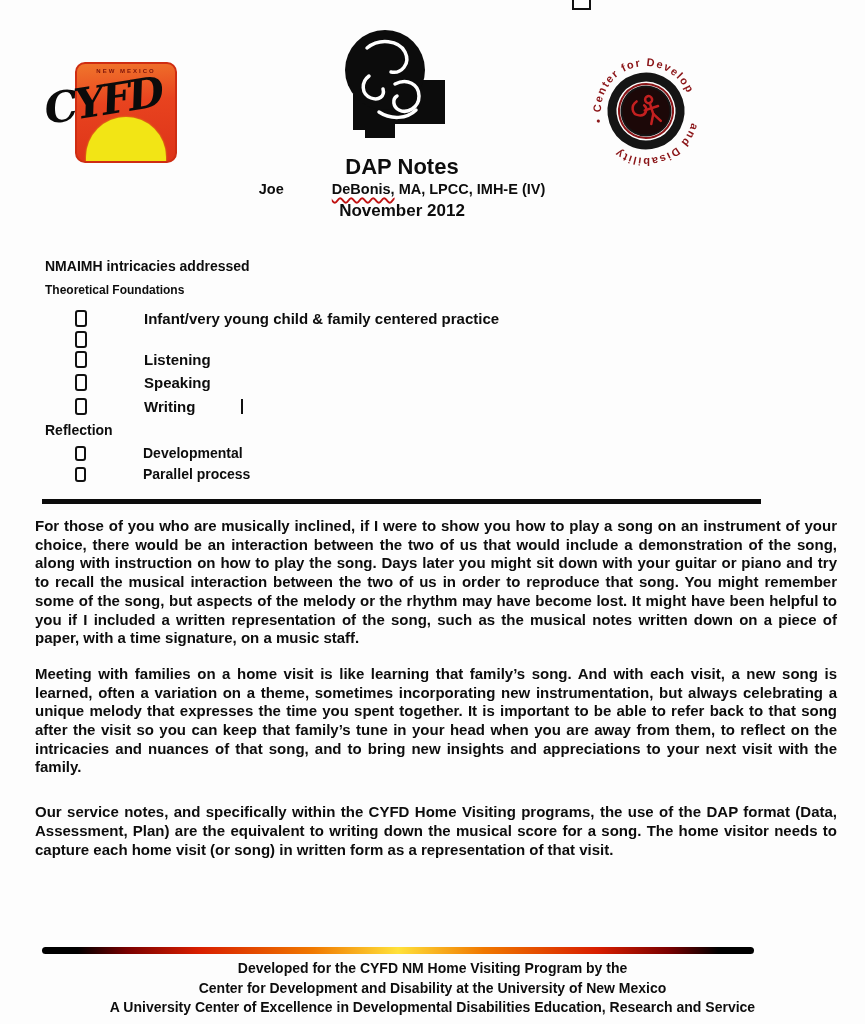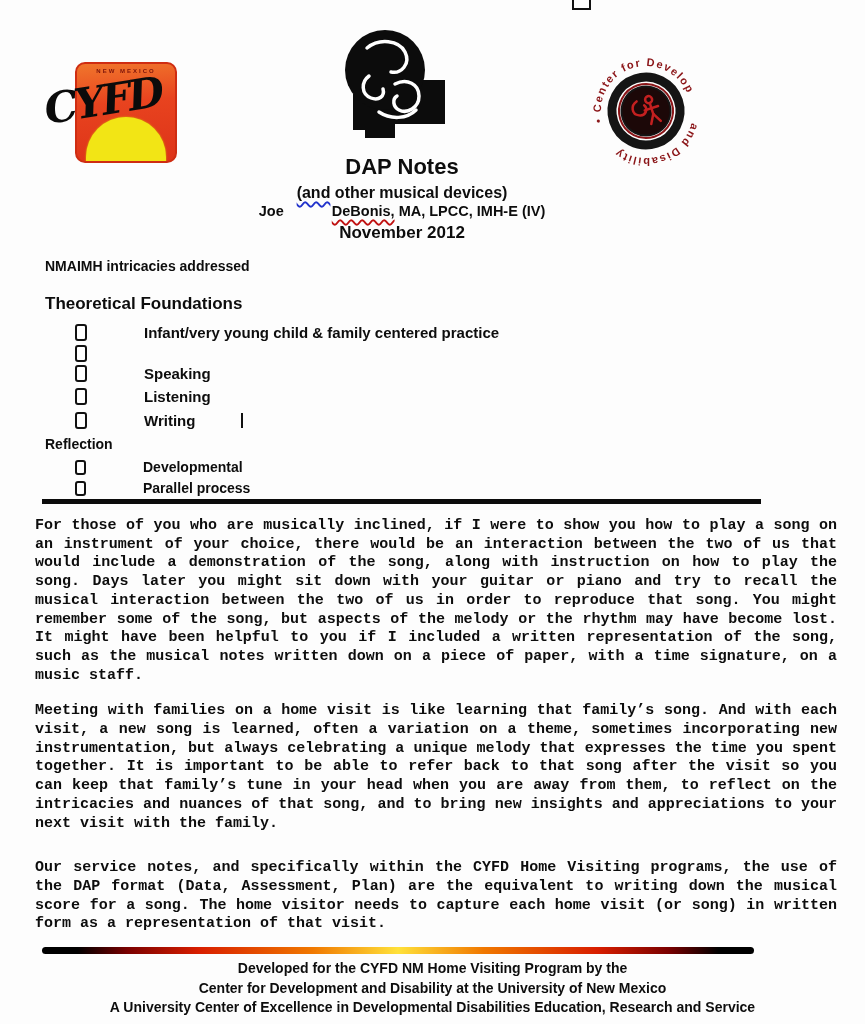--- a/index.html
+++ b/index.html
@@ -40,37 +40,37 @@
   .doc-title    { font-size:22px; line-height:26px; }
   .doc-subtitle { font-size:16px; line-height:19px; margin-top:3px; }
   .doc-author   { font-size:14.5px; line-height:17px; margin-top:1px; }
   .doc-date     { font-size:17px; line-height:20px; margin-top:3px; }
   .sq-blue { text-decoration:underline wavy #2233cc 2px; text-underline-offset:3px; }
   .sq-red  { text-decoration:underline wavy #c01111 2px; text-underline-offset:3px;padding-left:44px; }
 
   
   .competencies { position:absolute; left:45px; top:258px; right:30px; }
   .comp-heading { font-size:14px; line-height:16px; }
-  .section-title-lg { font-size:17px; line-height:20px; margin-top:20px; }
+  .section-title-lg { font-size:12px; line-height:20px; margin-top:6px; }
   .section-title-sm { font-size:14px;   line-height:17px; margin-top:2px; }
   .checklist { margin:7px 0 4px 30px; }
   .checklist.small { margin-top:4px; }
   .check-item { display:flex; align-items:center; font-size:15px; line-height:23.5px;gap:44px; }
   .checklist.small .check-item { font-size:14px; line-height:21px; }
   .cb { flex:none; width:8px; height:13px; border:2px solid #111; border-radius:3px;
     margin-right:13px; background:#fff; }
   .checklist.small .cb { width:7px; height:11px; }
   .caret { display:inline-block; width:2px; height:15px; background:#111;
     margin-left:2px; vertical-align:text-bottom; }
 
   .rule { position:absolute; left:42px; top:499px; width:719px; height:5px; background:#0b0b0b; }
 
   
   .paragraphs { position:absolute; left:35px; top:517px; width:802px;
-    font-size:15px; line-height:18.7px; text-align:justify;font-family:Liberation Mono, monospace; }
+    font-size:15px; line-height:18.7px; text-align:justify; }
   .paragraphs p { margin:0; }
   .paragraphs p + p.gap1 { margin-top:17px; }
   .paragraphs p + p.gap2 { margin-top:26px; }
 
   
   .gradient-bar { position:absolute; left:42px; top:947px; width:712px; height:7px;
     border-radius:4px;
     background:linear-gradient(90deg,#000 0%,#000 5%,#7a0000 12%,#d81e00 22%,#f07800 38%,
       #ffe13a 50%,#f07800 62%,#d81e00 78%,#7a0000 88%,#000 95%,#000 100%); }
   .footer { position:absolute; left:0; right:0; top:959px; text-align:center;
@@ -124,44 +124,43 @@
         <path d="M69,53 v11"></path>
         <path d="M62,58 h14"></path>
         <path d="M69,64 l-5,9"></path>
         <path d="M69,64 l5,9"></path>
       </g>
     </g>
   </svg>
 
   <div class="title-block">
     <div class="doc-title">DAP Notes</div>
-    <div class="doc-subtitle"><span class="sq-blue">(and</span><span> other musical devices)</span></div>
     <div class="doc-author"><span>Joe </span><span class="sq-red">DeBonis,</span><span> MA, LPCC, IMH-E (IV)</span></div>
     <div class="doc-date">November 2012</div>
   </div>
 
   <div class="competencies">
     <div class="comp-heading">NMAIMH intricacies addressed</div>
 
     <div class="section-title-lg">Theoretical Foundations</div>
     <div class="checklist">
       <div class="check-item">
           <span class="cb"></span>
           <span>Infant/very young child &amp; family centered practice</span>
         </div>
       <div class="check-item">
           <span class="cb"></span>
         </div>
       <div class="check-item">
           <span class="cb"></span>
-          <span>Speaking</span>
+          <span>Listening</span>
         </div>
       <div class="check-item">
           <span class="cb"></span>
-          <span>Listening</span>
+          <span>Speaking</span>
         </div>
       <div class="check-item">
           <span class="cb"></span>
           <span>Writing</span>
           <span class="caret"></span>
         </div>
     </div>
 
     <div class="section-title-sm">Reflection</div>
     <div class="checklist small">

